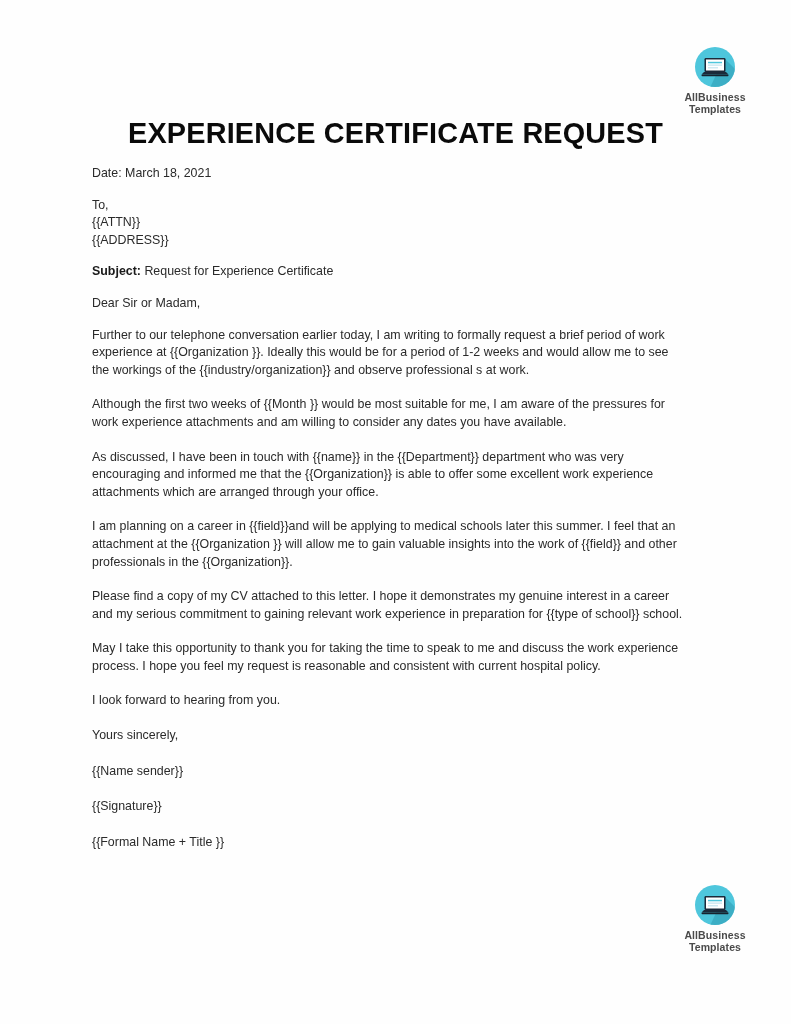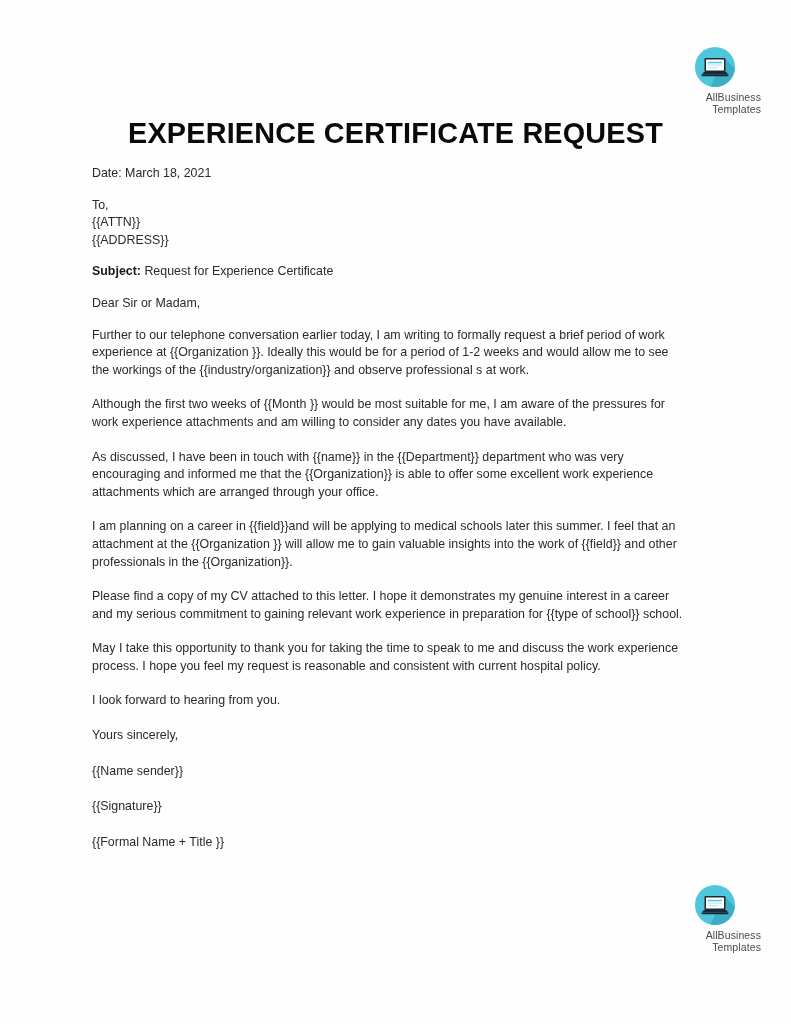--- a/index.html
+++ b/index.html
@@ -19,22 +19,23 @@
     height: 1024px;
     background: #fefefe;
     overflow: hidden;
     box-sizing: border-box;
   }
 
   
   .logo {
     position: absolute;
     width: 92px;
-    text-align: right;
+    text-align: center;
     line-height: 1;
+    font-weight: bold;
   }
   .logo-top { left: 669px; top: 46px; }
   .logo-bottom { left: 669px; top: 884px; }
 
   .logo-mark {
     width: 42px;
     height: 42px;
     margin: 0 auto 4px auto;
     position: relative;
     display: block;

